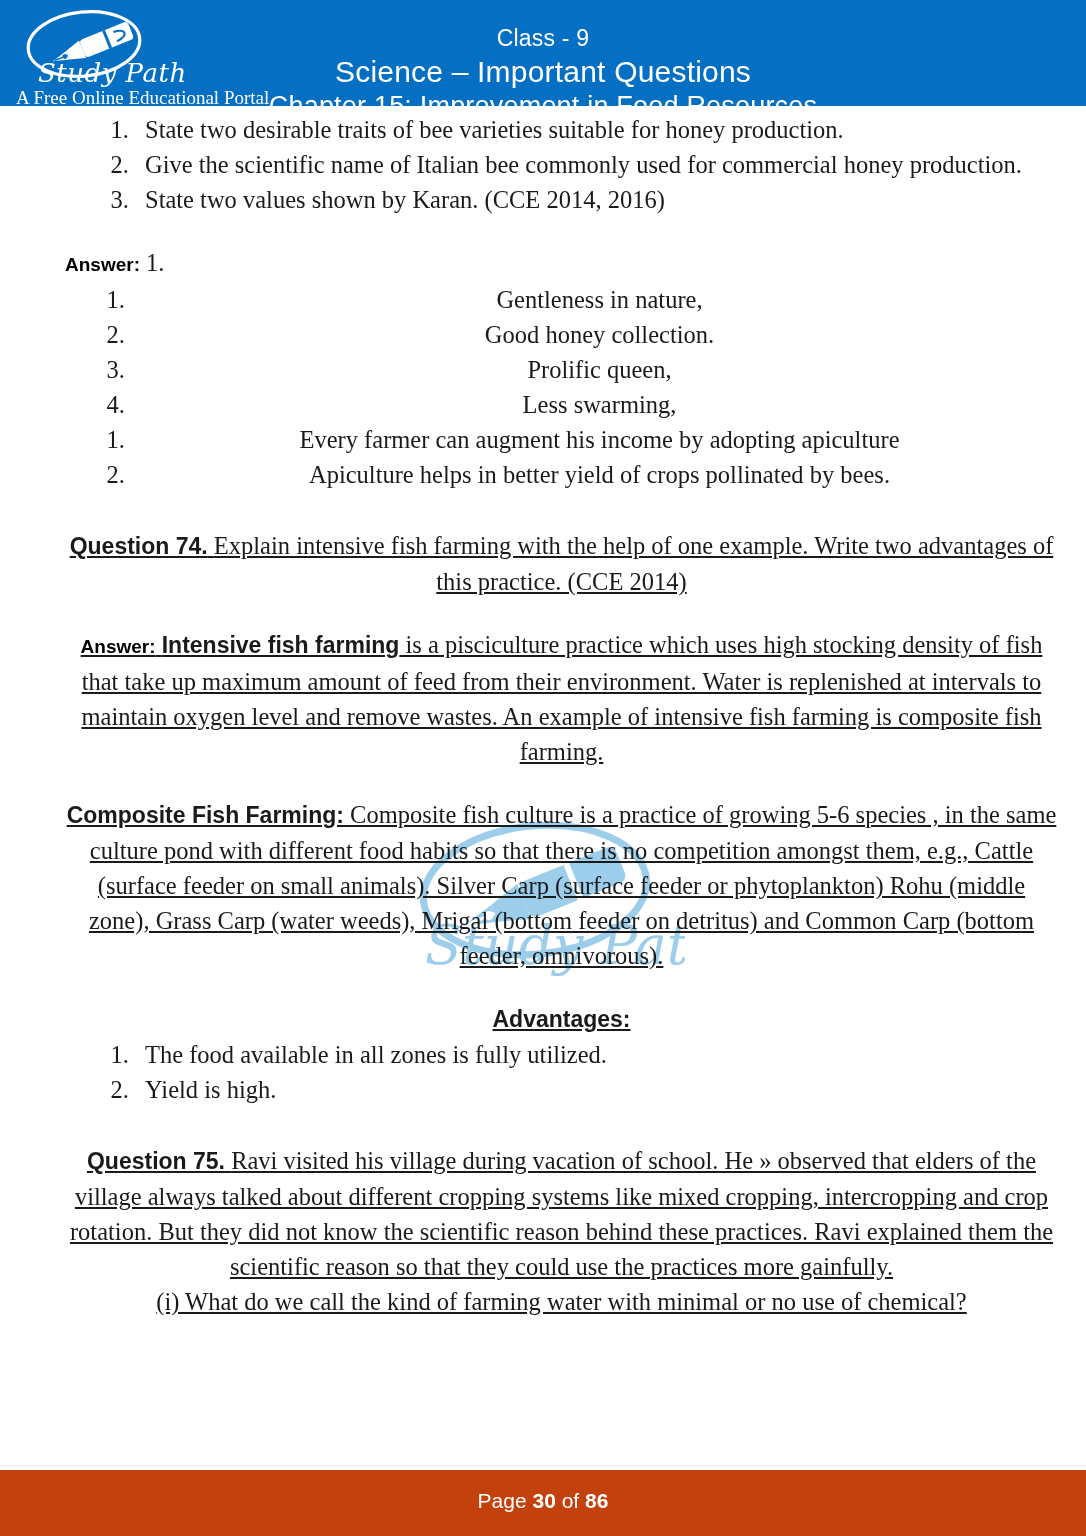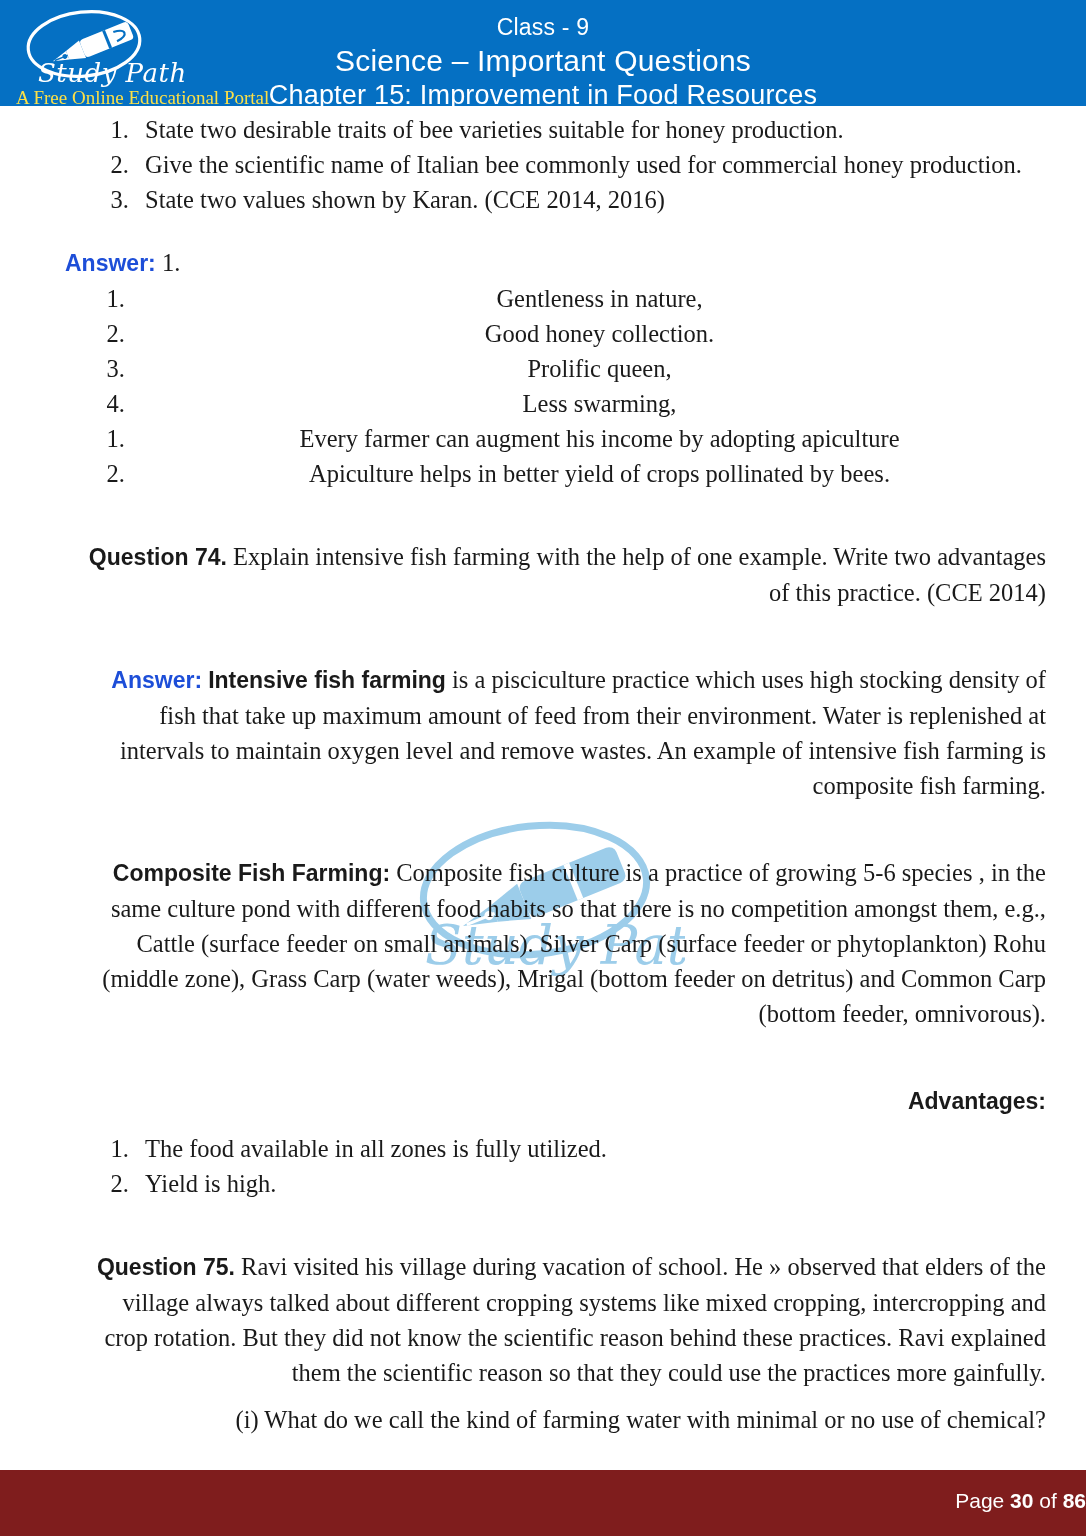--- a/index.html
+++ b/index.html
@@ -47,27 +47,27 @@
     color: #ffffff;
     letter-spacing: 0.5px;
     white-space: nowrap;
   }
   .logo-tagline {
     position: absolute;
     left: 8px;
     top: 81px;
     font-family: "Liberation Serif", "DejaVu Serif", serif;
     font-size: 19px;
-    color: #fde047;
+    color: #ffffff;
     white-space: nowrap;
   }
   .header-titles {
     position: absolute;
     left: 0;
-    top: 5px;
+    top: 16px;
     width: 1086px;
     text-align: center;
     color: #ffffff;
   }
   .hdr-line1 {
     font-size: 23px;
     line-height: 34px;
     padding-top: 5px;
     font-family: "Liberation Sans", "DejaVu Sans", sans-serif;
     letter-spacing: 0.2px;
@@ -102,24 +102,25 @@
   }
   .flow {
     position: relative;
     z-index: 2;
     padding-left: 65px;
     padding-right: 28px;
     padding-top: 6px;
   }
 
   p.para {
-    margin: 12px;
-    font-size: 24.5px;
-    line-height: 35px;
-    text-align: right;
+    margin: 0;
+    font-size: 24.5px;
+    line-height: 35px;
+    text-align: center;
+    text-decoration: underline;
   }
   .gap-md { height: 28px; }
   .gap-lg { height: 36px; }
 
   ol.lvl1 {
     margin: 0;
     padding-left: 70px;
     font-size: 24.5px;
     line-height: 35px;
     list-style-position: outside;
@@ -142,24 +143,24 @@
   }
   ol.adv {
     margin: 0;
     padding-left: 70px;
     font-size: 24.5px;
     line-height: 35px;
   }
   ol.adv > li { padding-left: 10px; }
 
   .answer-label {
-    color: #1d4ed8;
+    color: #000000;
     font-weight: bold;
     font-family: "Liberation Sans", "DejaVu Sans", sans-serif;
-    font-size: 23px;
+    font-size: 19px;
   }
   .bold-lead {
     font-weight: bold;
     font-family: "Liberation Sans", "DejaVu Sans", sans-serif;
     font-size: 23px;
   }
   .q-label {
     font-weight: bold;
     font-family: "Liberation Sans", "DejaVu Sans", sans-serif;
     font-size: 23px;
@@ -170,23 +171,23 @@
     margin: 0;
   }
 
   
   .page-footer {
     position: absolute;
     left: 0;
     bottom: 0;
     width: 1086px;
     height: 66px;
-    background: #7f1d1d;
-    color: #ffffff;
-    text-align: right;
+    background: #c2410c;
+    color: #ffffff;
+    text-align: center;
     font-family: "Liberation Sans", "DejaVu Sans", sans-serif;
     font-size: 21px;
   }
   .footer-inner {
     padding-top: 19px;
   }
   .footer-inner b { font-weight: bold; }
 </style>
 </head>
 <body>

